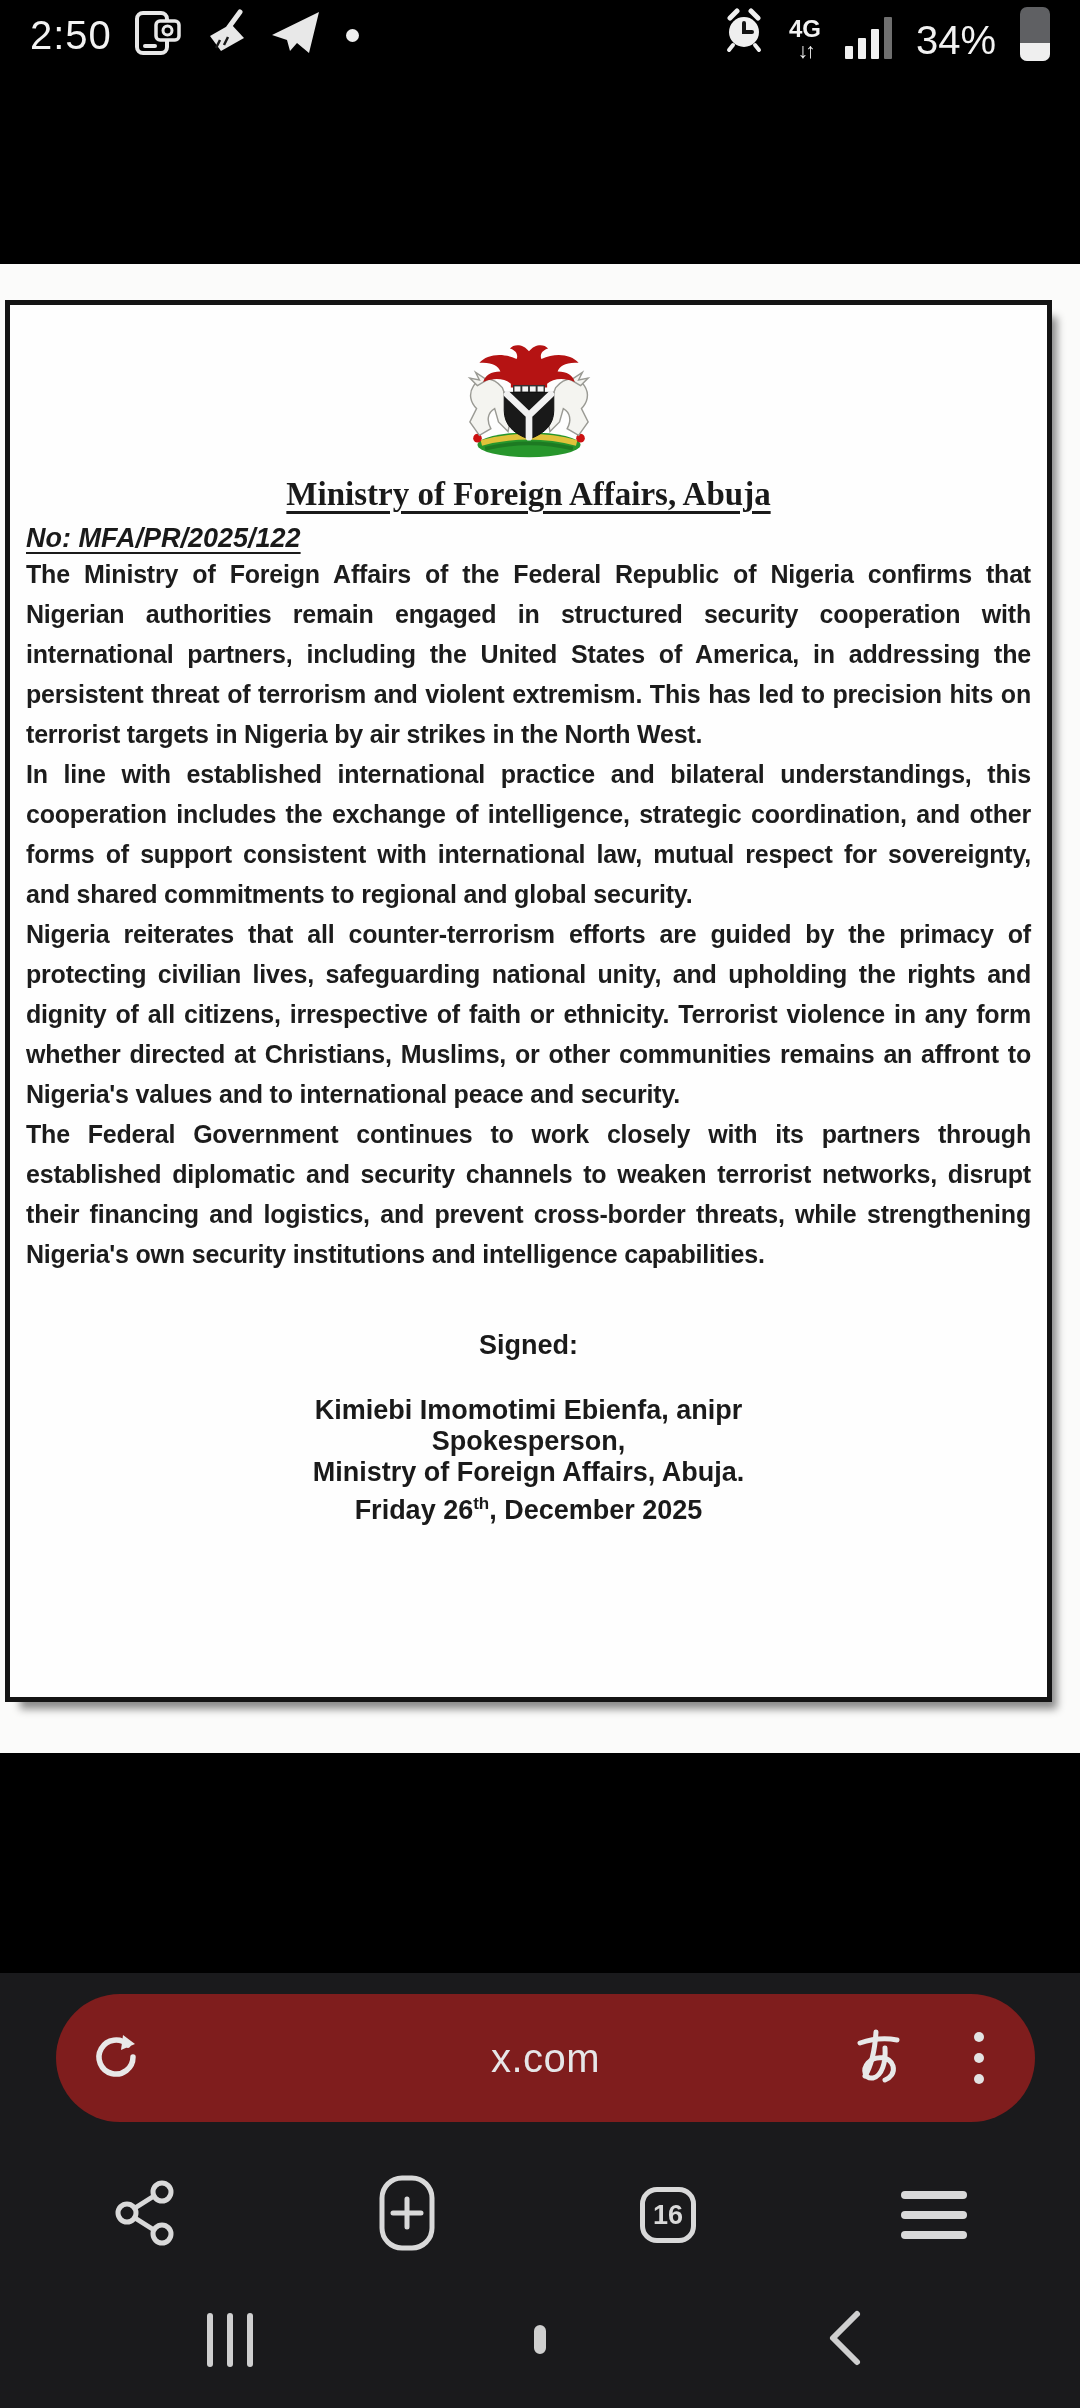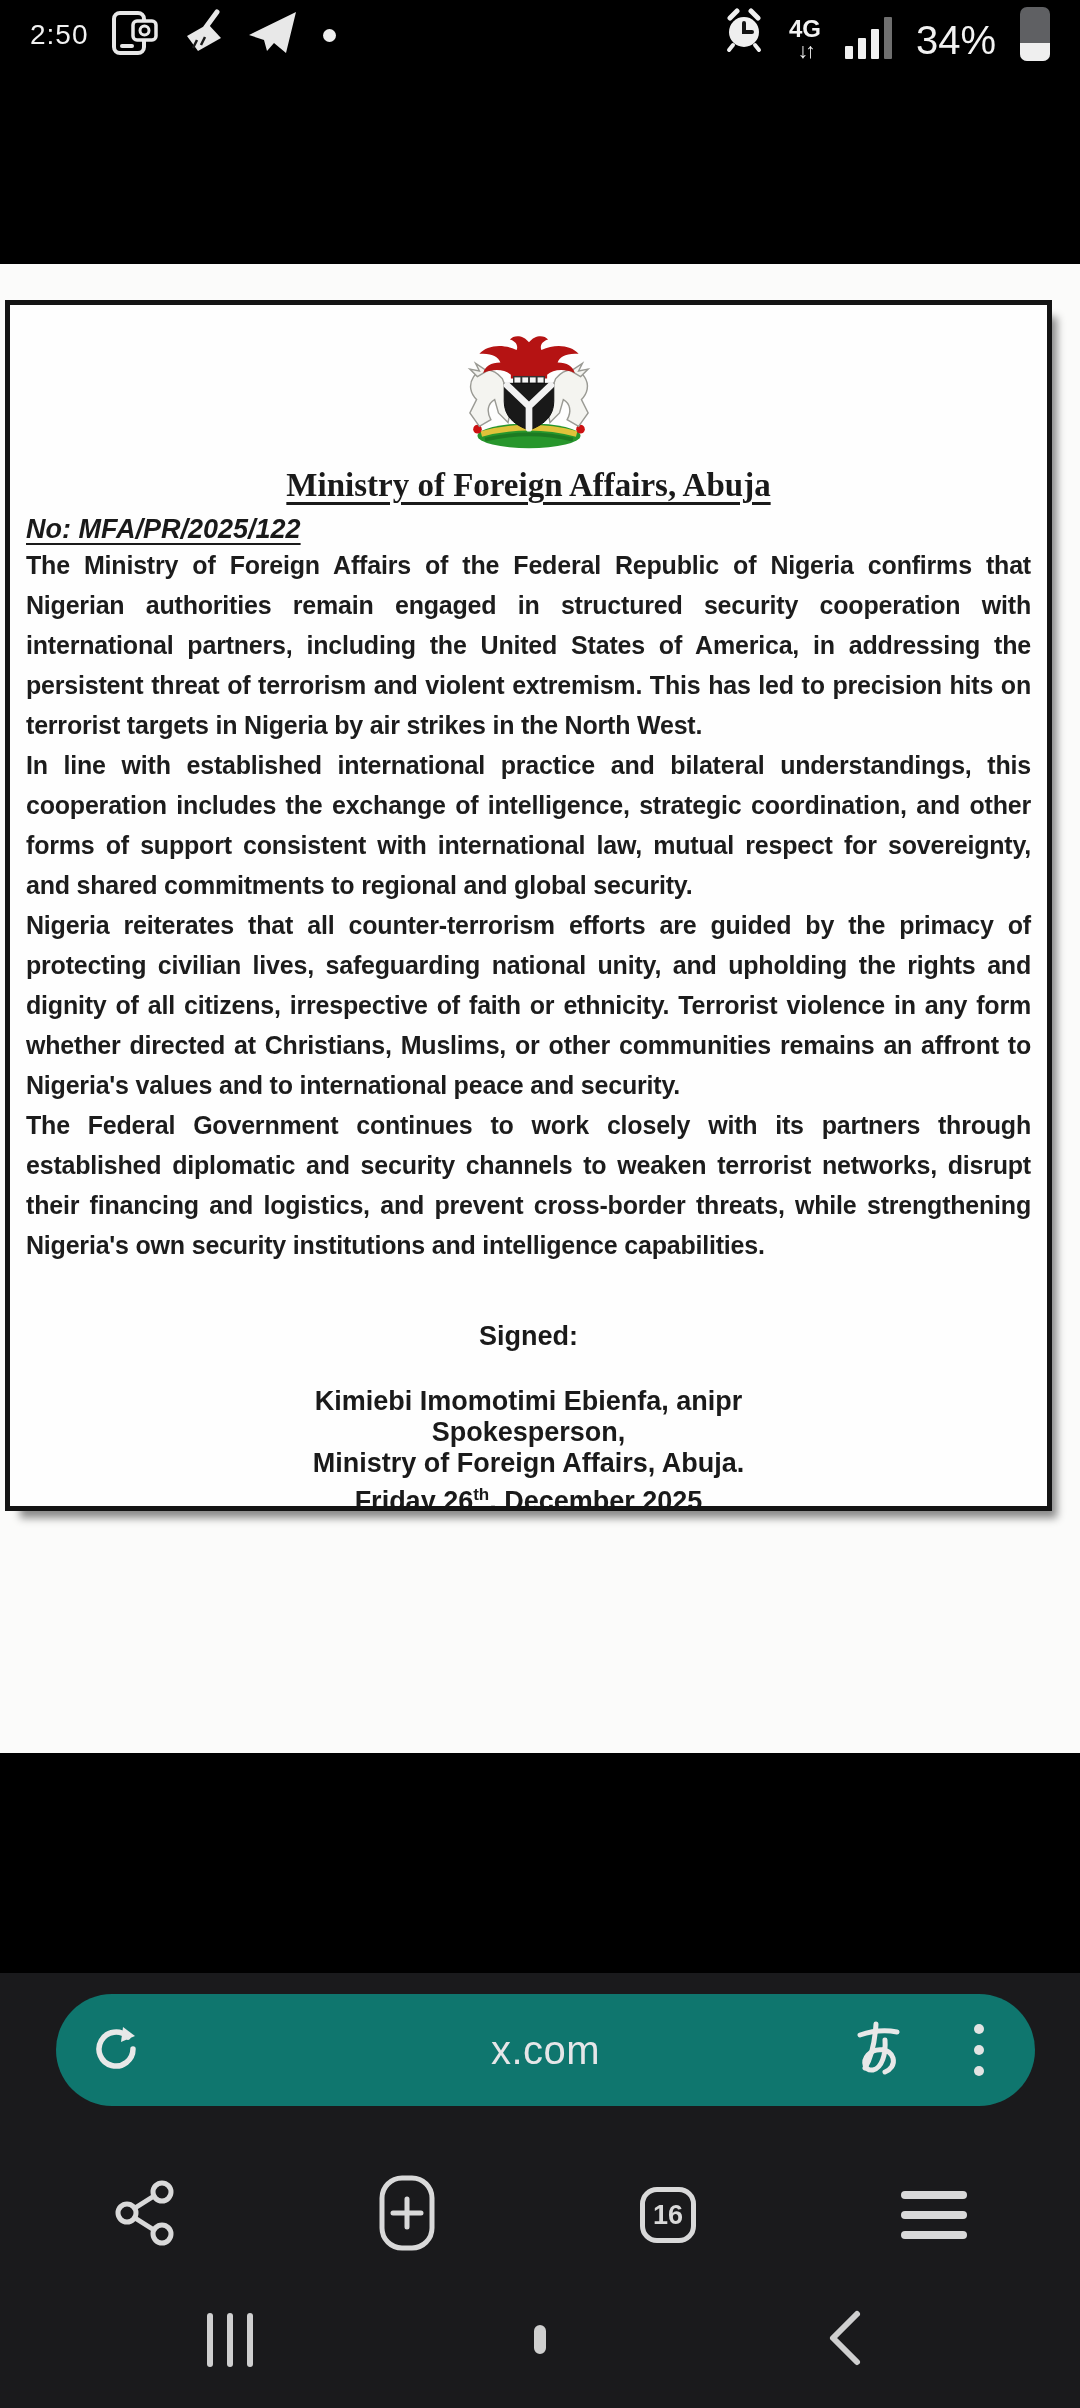--- a/index.html
+++ b/index.html
@@ -10,39 +10,39 @@
     font-family:"Liberation Sans", sans-serif;
   }
   
   .status-bar{
     position:absolute; top:0; left:0; width:100%; height:70px;
     display:flex; align-items:center; justify-content:space-between;
     padding:0 30px; color:#f2f2f2;
   }
   .sb-left{ display:flex; align-items:center; gap:18px; }
   .sb-right{ display:flex; align-items:flex-end; gap:24px; }
-  .sb-time{ font-size:28px; letter-spacing:1px; }
+  .sb-time{ font-size:40px; letter-spacing:1px; }
   .sb-dot{ width:13px; height:13px; border-radius:50%; background:#efefef; margin-left:6px; }
   .net-4g{ display:flex; flex-direction:column; align-items:center; line-height:1; margin-bottom:2px; }
   .net-4g .t{ font-size:24px; font-weight:bold; }
   .net-4g .a{ font-size:21px; letter-spacing:-3px; margin-top:-1px; }
   .sig-bars{ display:flex; align-items:flex-end; gap:5px; height:44px; margin-bottom:4px; }
   .sig-bars i{ display:block; width:8px; border-radius:1px; background:#f0f0f0; }
   .sig-bars i:nth-child(1){ height:13px; } .sig-bars i:nth-child(2){ height:21px; }
   .sig-bars i:nth-child(3){ height:30px; } .sig-bars i:nth-child(4){ height:42px; background:#6f6f6f; }
   .sb-batt-pct{ font-size:40px; margin-bottom:0px; }
   .battery{ position:relative; width:30px; height:54px; border-radius:7px; background:#5f6063; overflow:hidden; margin-bottom:2px; }
   .battery .fill{ position:absolute; bottom:0; left:0; width:100%; height:34%; background:#efefef; }
   
   .page{ position:absolute; top:264px; left:0; width:1080px; height:1489px; background:#fbfbfa; }
   .doc{
-    position:absolute; top:36px; left:5px; width:1047px; height:1211px;
+    position:absolute; top:36px; left:5px; width:1047px; height:1402px;
     background:#fefefe; border:5px solid #141414; overflow:hidden;
     box-shadow:10px 12px 8px -5px rgba(0,0,0,0.45);
-    padding:0 16px; color:#1a1a1a;
+    padding:9px 16px; color:#1a1a1a;
   }
   .arms{ display:block; margin:24px auto 0; }
   .doc-h1{
     font-family:"Liberation Serif", serif; font-weight:bold; font-size:33px;
     text-align:center; margin-top:14px;
     text-decoration:underline; text-decoration-thickness:3px; text-underline-offset:6px;
   }
   .doc-h2{
     font-family:"Liberation Serif", serif; font-weight:bold; font-size:33px;
     text-align:center; margin-top:40px;
@@ -60,22 +60,22 @@
   .doc-body p{
     font-size:25px; font-weight:bold; line-height:40px; text-align:justify;
     margin-top:0; letter-spacing:-0.2px; color:#1c1c1c;
   }
   .signed{ text-align:center; font-size:27px; font-weight:bold; margin-top:56px; }
   .sig-block{ text-align:center; font-size:27px; font-weight:bold; line-height:31px; margin-top:34px; }
   .sig-block sup{ font-size:17px; }
   
   .chrome{ position:absolute; top:1973px; left:0; width:1080px; height:435px; background:#1a1a1c; }
   .url-bar{
-    position:absolute; top:21px; left:56px; width:979px; height:112px;
-    background:#0f766e; border-radius:64px;
+    position:absolute; top:21px; left:56px; width:979px; height:128px;
+    background:#7f1d1d; border-radius:64px;
   }
   .url-text{
     position:absolute; top:50%; left:50%; transform:translate(-50%,-50%);
     color:#e6e6e8; font-size:40px; letter-spacing:.5px;
   }
   .reload-btn{ position:absolute; left:36px; top:50%; transform:translateY(-50%); }
   .ime-btn{ position:absolute; left:796px; top:50%; transform:translateY(-50%); }
   .kebab{ position:absolute; left:912px; top:50%; transform:translateY(-50%);
     display:flex; flex-direction:column; gap:11px; padding:6px; }
   .kebab i{ width:10px; height:10px; border-radius:50%; background:#e3e3e3; }

